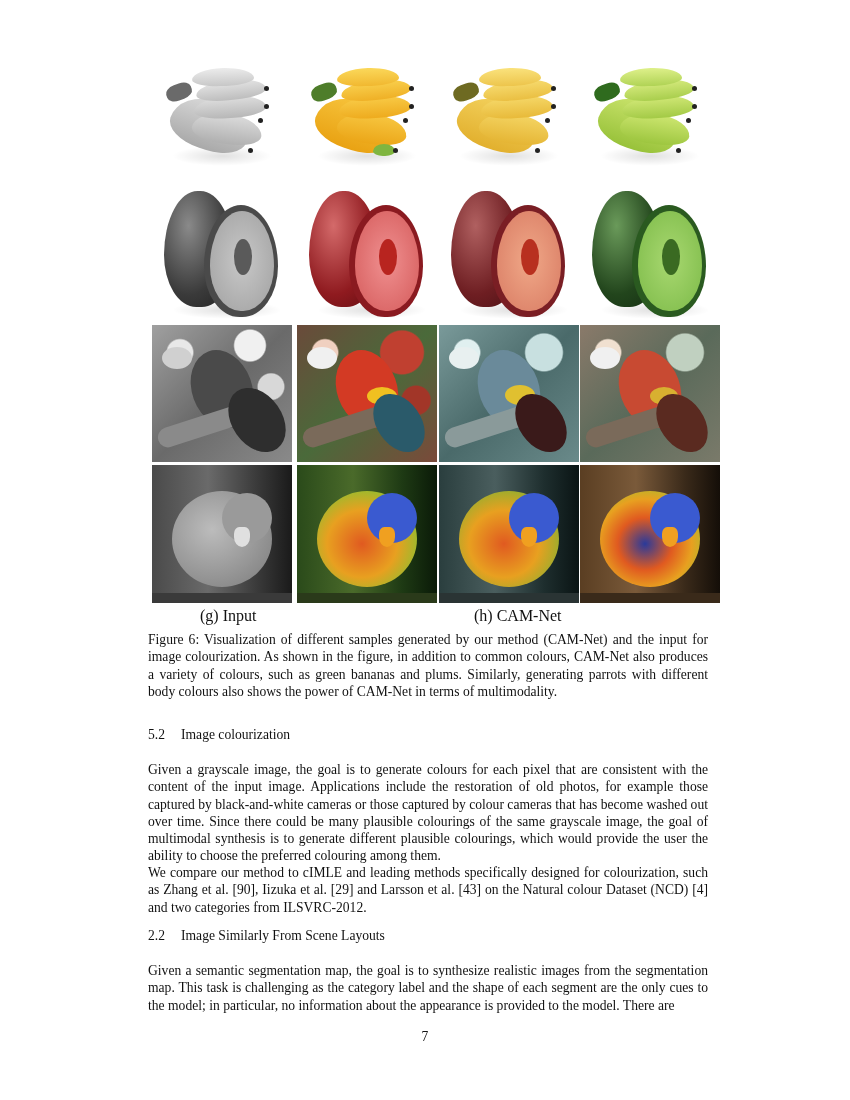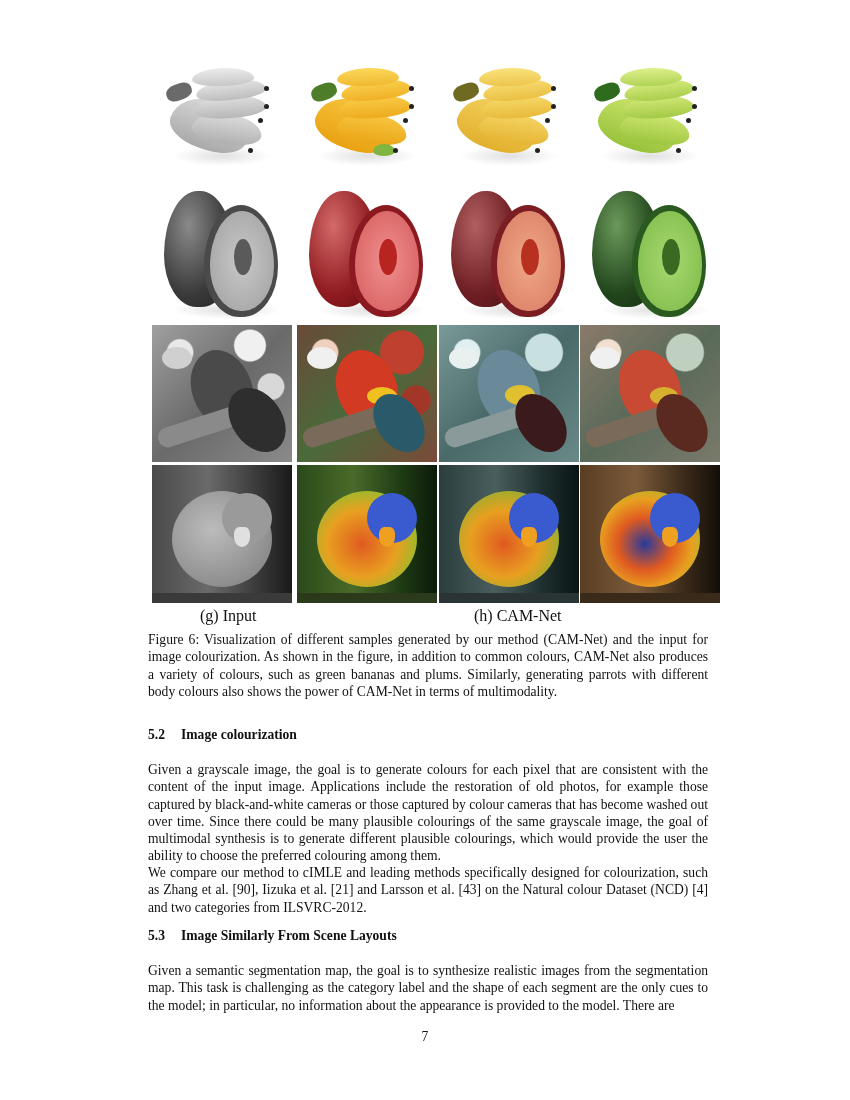--- a/index.html
+++ b/index.html
@@ -22,21 +22,21 @@
   .plum-whole { position: absolute; border-radius: 48% 48% 46% 46% / 55% 55% 45% 45%; }
   .plum-half { position: absolute; border-radius: 50% 50% 48% 48% / 55% 55% 45% 45%; }
   .plum-pit { position: absolute; border-radius: 50%; }
 
   
   .scene { position: absolute; inset: 0; }
   .blob { position: absolute; border-radius: 50%; }
 
   .subcap { position: absolute; top: 607px; font-size: 16px; }
   .caption { position: absolute; left: 148px; top: 631px; width: 560px; font-size: 13.6px; line-height: 17.3px; text-align: justify; }
-  .section-head { position: absolute; left: 148px; font-size: 13.6px; font-weight: bold; }
+  .section-head { position: absolute; left: 148px; font-size: 13.6px; font-weight: normal; }
   .section-head .num { display: inline-block; width: 33px; }
   .para { position: absolute; left: 148px; width: 560px; font-size: 13.6px; line-height: 17.3px; text-align: justify; margin: 0; }
   .page-number { position: absolute; left: 0; width: 850px; top: 1029px; text-align: center; font-size: 13.6px; }
 </style>
 </head>
 <body>
 
 <div class="page">
 
   <div class="figure">
@@ -200,21 +200,21 @@
 
   <div class="subcap" style="left:200px;">(g) Input</div>
   <div class="subcap" style="left:474px;">(h) CAM-Net</div>
 
   <div class="caption">Figure 6: Visualization of different samples generated by our method (CAM-Net) and the input for image colourization. As shown in the figure, in addition to common colours, CAM-Net also produces a variety of colours, such as green bananas and plums. Similarly, generating parrots with different body colours also shows the power of CAM-Net in terms of multimodality.</div>
 
   <div class="section-head" style="top:727px;">
     <span class="num">5.2</span><span>Image colourization</span>
   </div>
   <p class="para" style="top:761px;">Given a grayscale image, the goal is to generate colours for each pixel that are consistent with the content of the input image. Applications include the restoration of old photos, for example those captured by black-and-white cameras or those captured by colour cameras that has become washed out over time. Since there could be many plausible colourings of the same grayscale image, the goal of multimodal synthesis is to generate different plausible colourings, which would provide the user the ability to choose the preferred colouring among them.</p>
-  <p class="para" style="top:864px;">We compare our method to cIMLE and leading methods specifically designed for colourization, such as Zhang et al. [90], Iizuka et al. [21] and Larsson et al. [43] on the Natural colour Dataset (NCD) [4] and two categories from ILSVRC-2012.</p>
+  <p class="para" style="top:864px;">We compare our method to cIMLE and leading methods specifically designed for colourization, such as Zhang et al. [90], Iizuka et al. [29] and Larsson et al. [43] on the Natural colour Dataset (NCD) [4] and two categories from ILSVRC-2012.</p>
 
   <div class="section-head" style="top:928px;">
-    <span class="num">5.3</span><span>Image Similarly From Scene Layouts</span>
+    <span class="num">2.2</span><span>Image Similarly From Scene Layouts</span>
   </div>
   <p class="para" style="top:962px;">Given a semantic segmentation map, the goal is to synthesize realistic images from the segmentation map. This task is challenging as the category label and the shape of each segment are the only cues to the model; in particular, no information about the appearance is provided to the model. There are</p>
 
   <div class="page-number">7</div>
 </div>
 
 </body></html>

